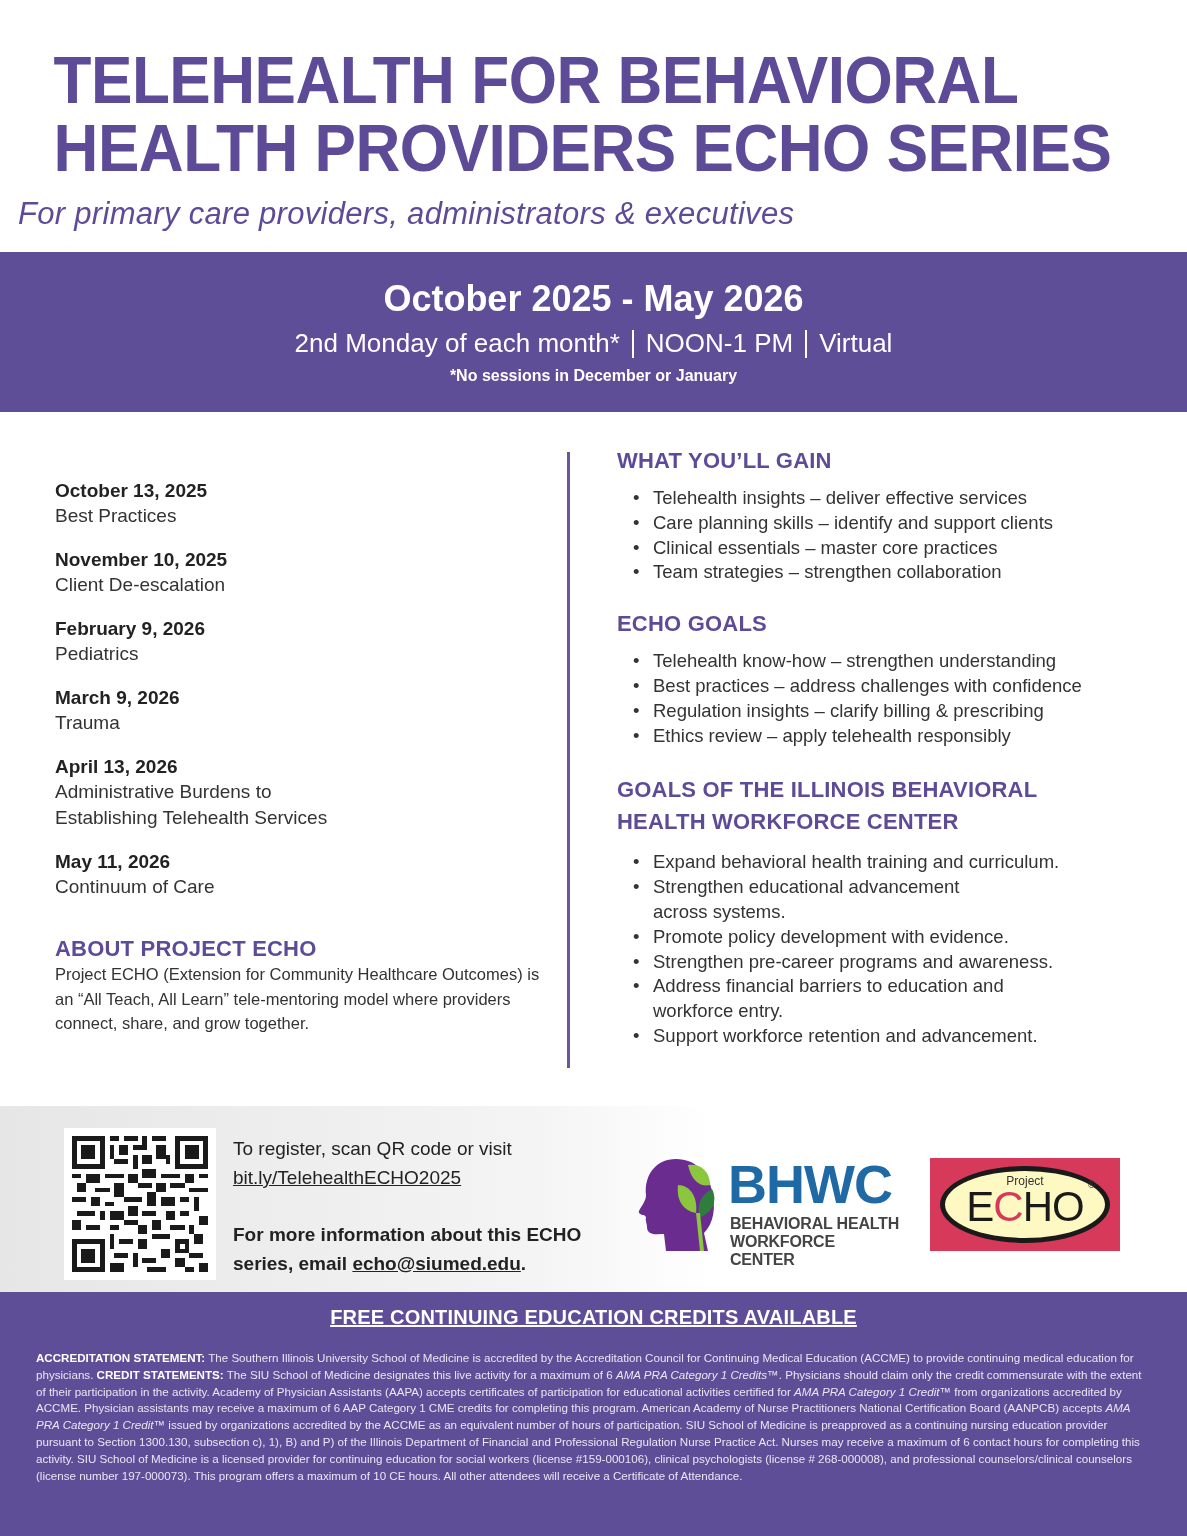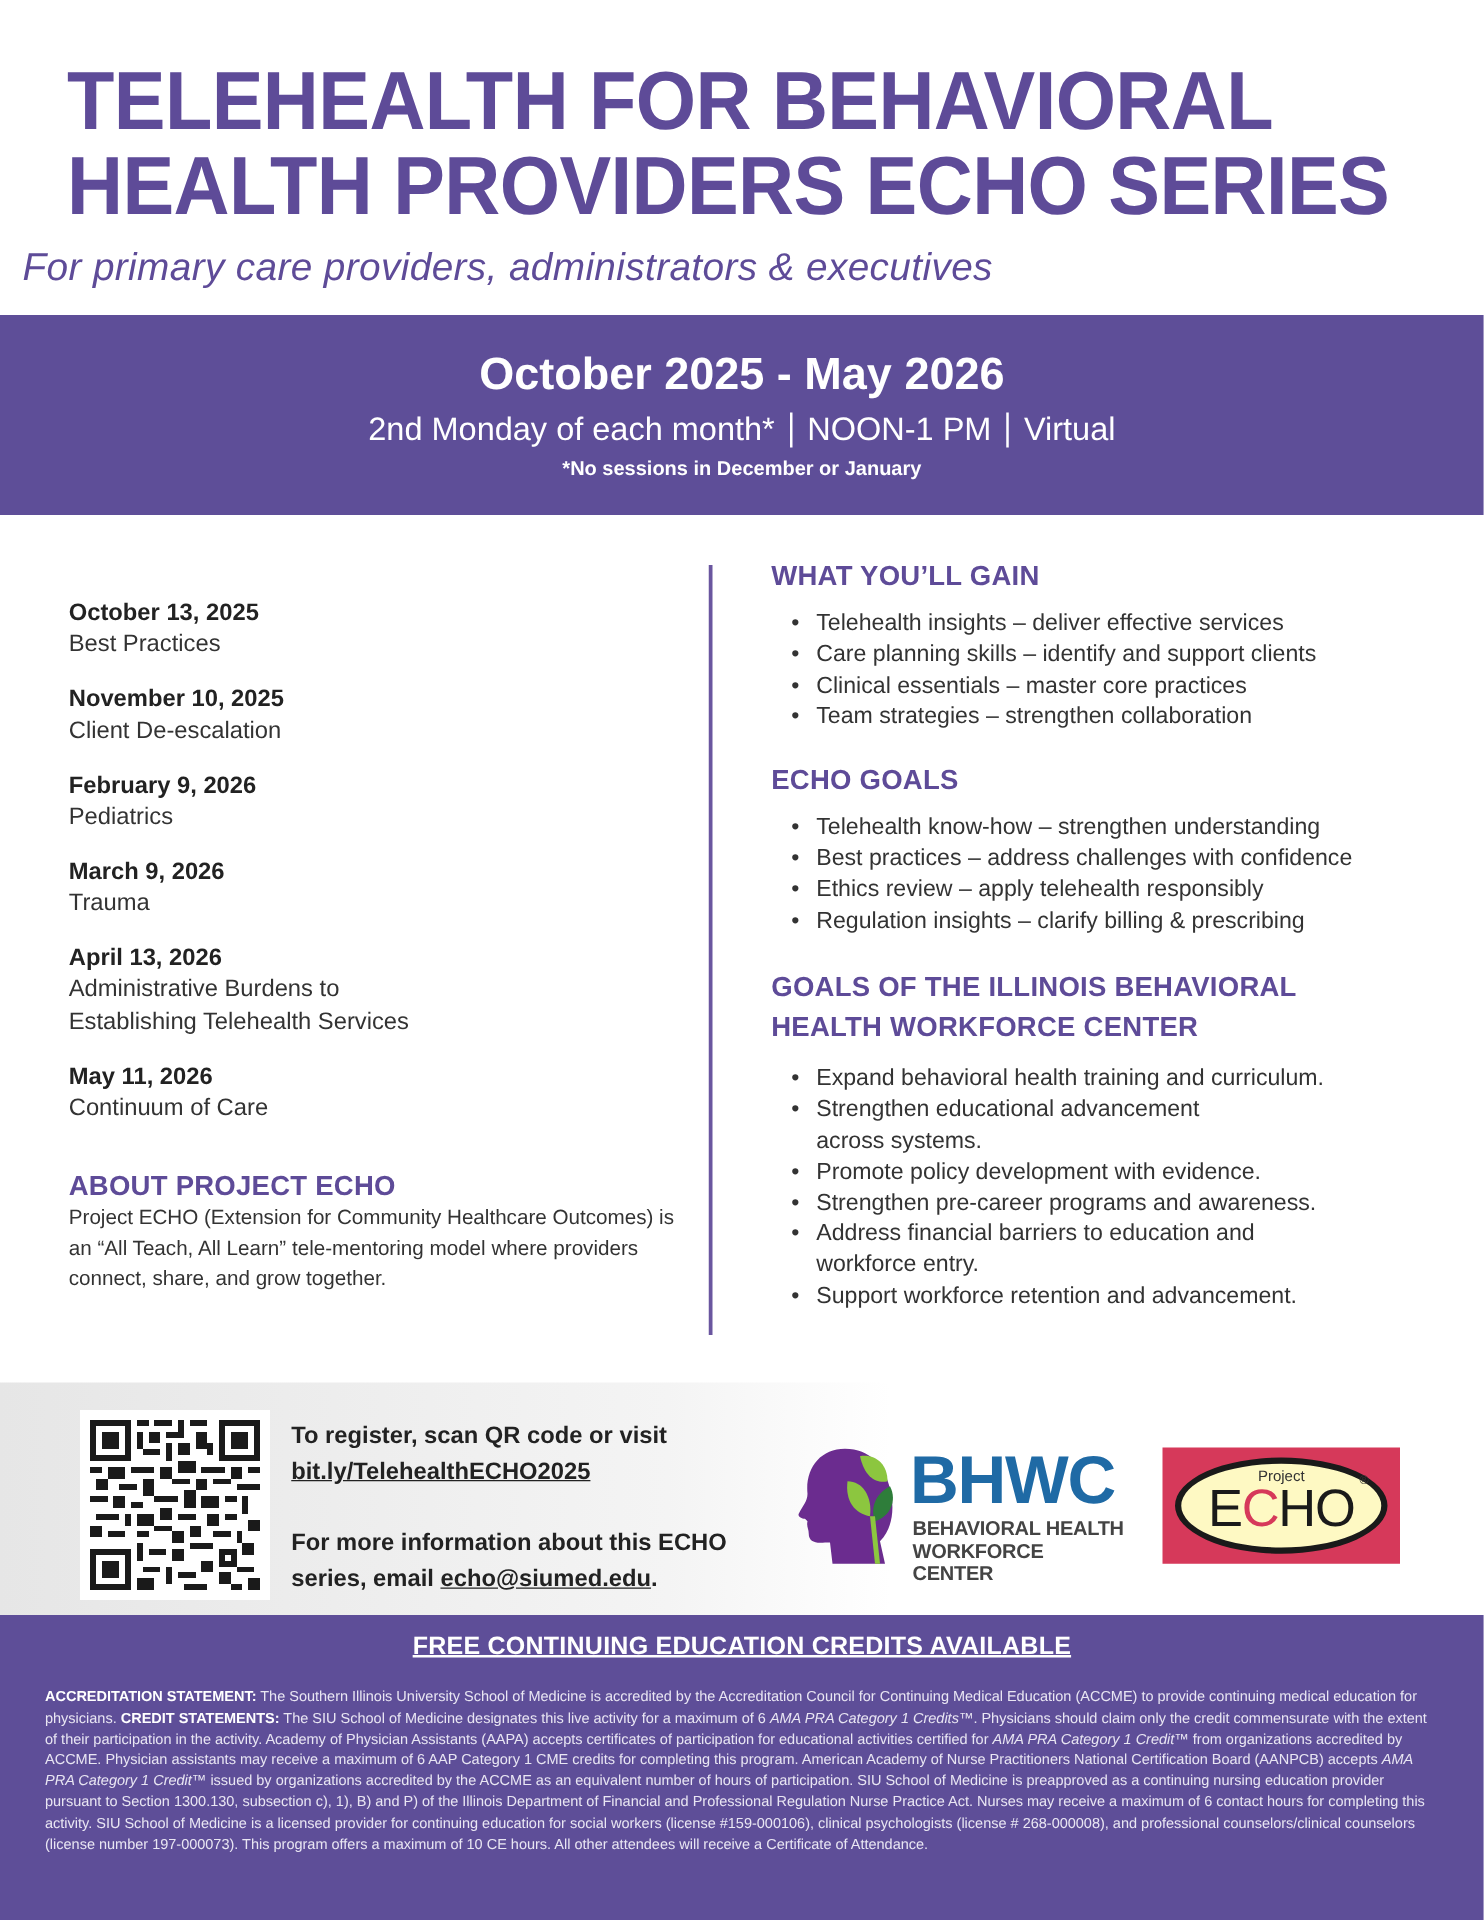--- a/index.html
+++ b/index.html
@@ -32,21 +32,21 @@
   .bullet-list { list-style: none; margin-top: 12px; margin-left: 14px; }
   .bullet-list li { position: relative; padding-left: 22px; font-size: 18.5px; line-height: 24.8px; color: #333; }
   .bullet-list li::before { content: "•"; position: absolute; left: 2px; top: 0; color: #333; }
   .gain-block { margin-bottom: 26px; }
   .echo-goals-block { margin-bottom: 26px; }
   .ibhwc-heading { line-height: 32px; }
 
   .footer-band { position: absolute; top: 1106px; left: 0; width: 1187px; height: 186px; background: linear-gradient(to right, #e6e6e6 0%, #f4f4f4 45%, #ffffff 60%, #ffffff 100%); }
   .qr-box { position: absolute; top: 1128px; left: 64px; width: 152px; height: 152px; background: #fff; padding: 8px; }
   .qr-box svg { width: 136px; height: 136px; display: block; }
-  .register-text { position: absolute; top: 1134px; left: 233px; width: 380px; font-size: 19px; font-weight: 700; color: #222; line-height: 29px; }
+  .register-text { position: absolute; top: 1134px; left: 233px; width: 380px; font-size: 19px; font-weight: 400; color: #222; line-height: 29px; }
   .register-text a { color: #222; text-decoration: underline; }
   .info-text { position: absolute; top: 1220px; left: 233px; width: 380px; font-size: 19px; font-weight: 700; color: #222; line-height: 29px; }
   .info-text a { color: #222; text-decoration: underline; font-weight: 700; }
 
   .bhwc-logo { position: absolute; top: 1155px; left: 638px; width: 265px; height: 100px; }
   .bhwc-wordmark { position: absolute; top: 0; left: 90px; font-size: 54px; font-weight: 700; color: #1f6aa5; letter-spacing: -1px; line-height: 58px; }
   .bhwc-sub { position: absolute; top: 60px; left: 92px; font-size: 16px; font-weight: 700; color: #444; line-height: 18px; letter-spacing: -0.2px; }
 
   .echo-logo { position: absolute; top: 1158px; left: 930px; width: 190px; height: 93px; background: #d6395a; }
   .echo-oval { position: absolute; top: 8px; left: 10px; width: 170px; height: 77px; border: 5px solid #1a1a1a; border-radius: 50%; background: #fef9c3; text-align: center; }
@@ -124,22 +124,22 @@
       <li>Care planning skills – identify and support clients</li>
       <li>Clinical essentials – master core practices</li>
       <li>Team strategies – strengthen collaboration</li>
     </ul>
   </div>
   <div class="echo-goals-block">
     <div class="section-heading">ECHO GOALS</div>
     <ul class="bullet-list">
       <li>Telehealth know-how – strengthen understanding</li>
       <li>Best practices – address challenges with confidence</li>
+      <li>Regulation insights – clarify billing &amp; prescribing</li>
       <li>Ethics review – apply telehealth responsibly</li>
-      <li>Regulation insights – clarify billing &amp; prescribing</li>
     </ul>
   </div>
   <div>
     <div class="section-heading ibhwc-heading">GOALS OF THE ILLINOIS BEHAVIORAL</div>
     <div class="section-heading ibhwc-heading">HEALTH WORKFORCE CENTER</div>
     <ul class="bullet-list" style="width: 400px;">
       <li style="width: 480px;">Expand behavioral health training and curriculum.</li>
       <li style="width: 380px;">Strengthen educational advancement across systems.</li>
       <li style="width: 480px;">Promote policy development with evidence.</li>
       <li style="width: 480px;">Strengthen pre-career programs and awareness.</li>

